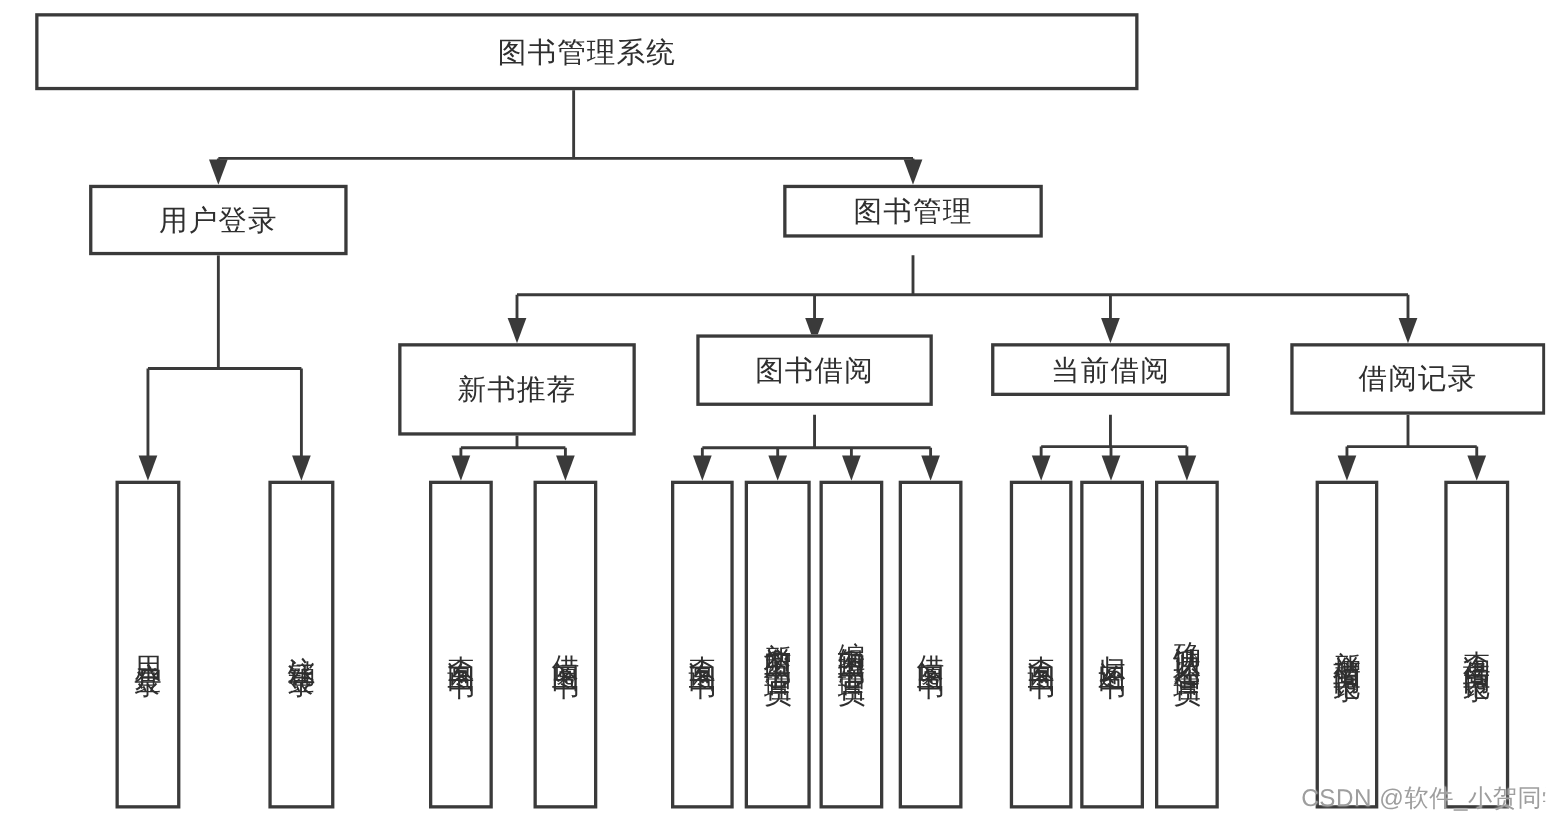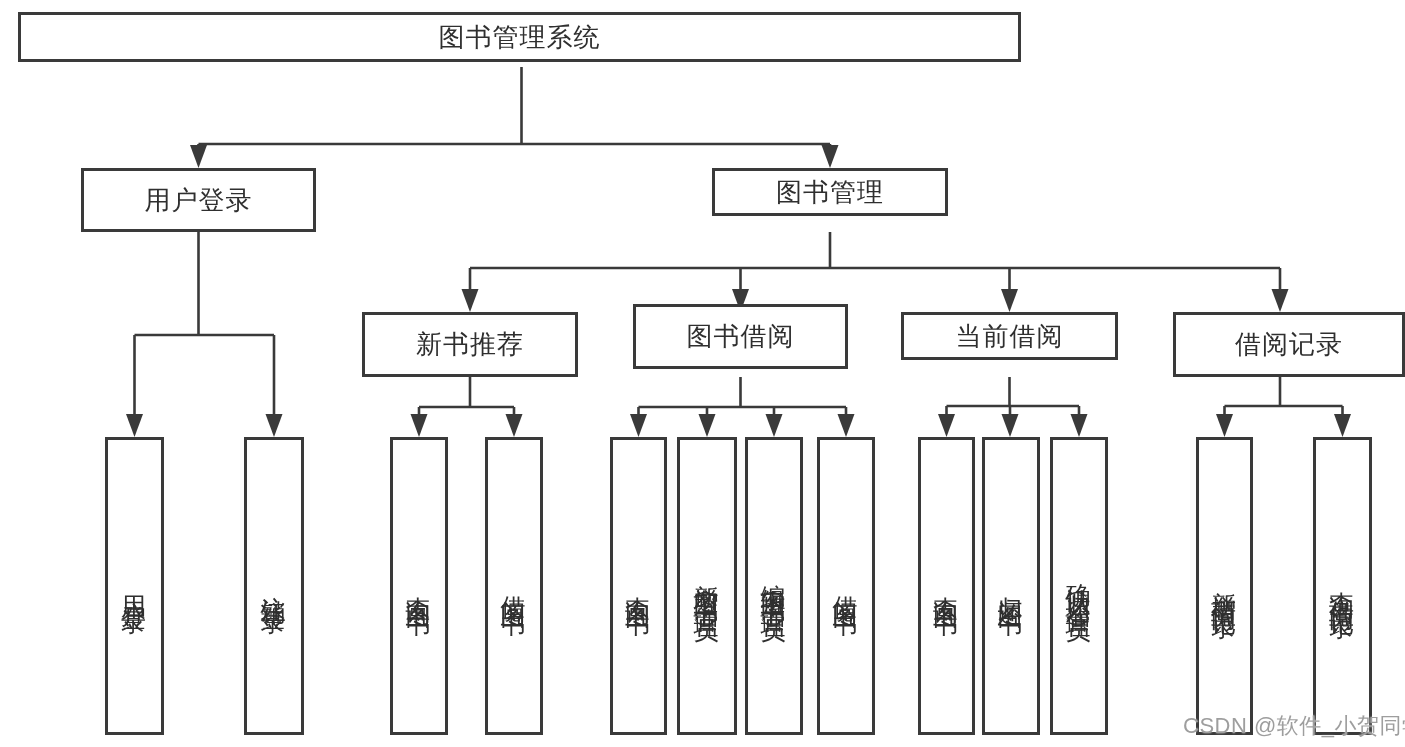--- a/index.html
+++ b/index.html
@@ -86,32 +86,32 @@
       <path class="arrow" d="M1010 437 l-8.5 -23 h17 Z"></path>
       <path class="arrow" d="M1079 437 l-8.5 -23 h17 Z"></path>
     </g>
     <g>
       <path class="shaft" d="M1280 377 V406 M1224.5 406 H1342.5 M1224.5 406 V432 M1342.5 406 V432"></path>
       <path class="arrow" d="M1224.5 437 l-8.5 -23 h17 Z"></path>
       <path class="arrow" d="M1342.5 437 l-8.5 -23 h17 Z"></path>
     </g>
   </svg>
 
-  <div class="node h" style="left:18px;top:12px;width:1003px;height:50px">
+  <div class="node h" style="left:32px;top:12px;width:1003px;height:70px">
     <span class="lbl">图书管理系统</span>
   </div>
 
   <div class="node h" style="left:81px;top:168px;width:235px;height:64px">
     <span class="lbl">用户登录</span>
   </div>
   <div class="node h" style="left:712px;top:168px;width:236px;height:48px">
     <span class="lbl">图书管理</span>
   </div>
 
-  <div class="node h" style="left:362px;top:312px;width:216px;height:65px">
+  <div class="node h" style="left:362px;top:312px;width:216px;height:84px">
     <span class="lbl">新书推荐</span>
   </div>
   <div class="node h" style="left:633px;top:304px;width:215px;height:65px">
     <span class="lbl">图书借阅</span>
   </div>
   <div class="node h" style="left:901px;top:312px;width:217px;height:48px">
     <span class="lbl">当前借阅</span>
   </div>
   <div class="node h" style="left:1173px;top:312px;width:232px;height:65px">
     <span class="lbl">借阅记录</span>

